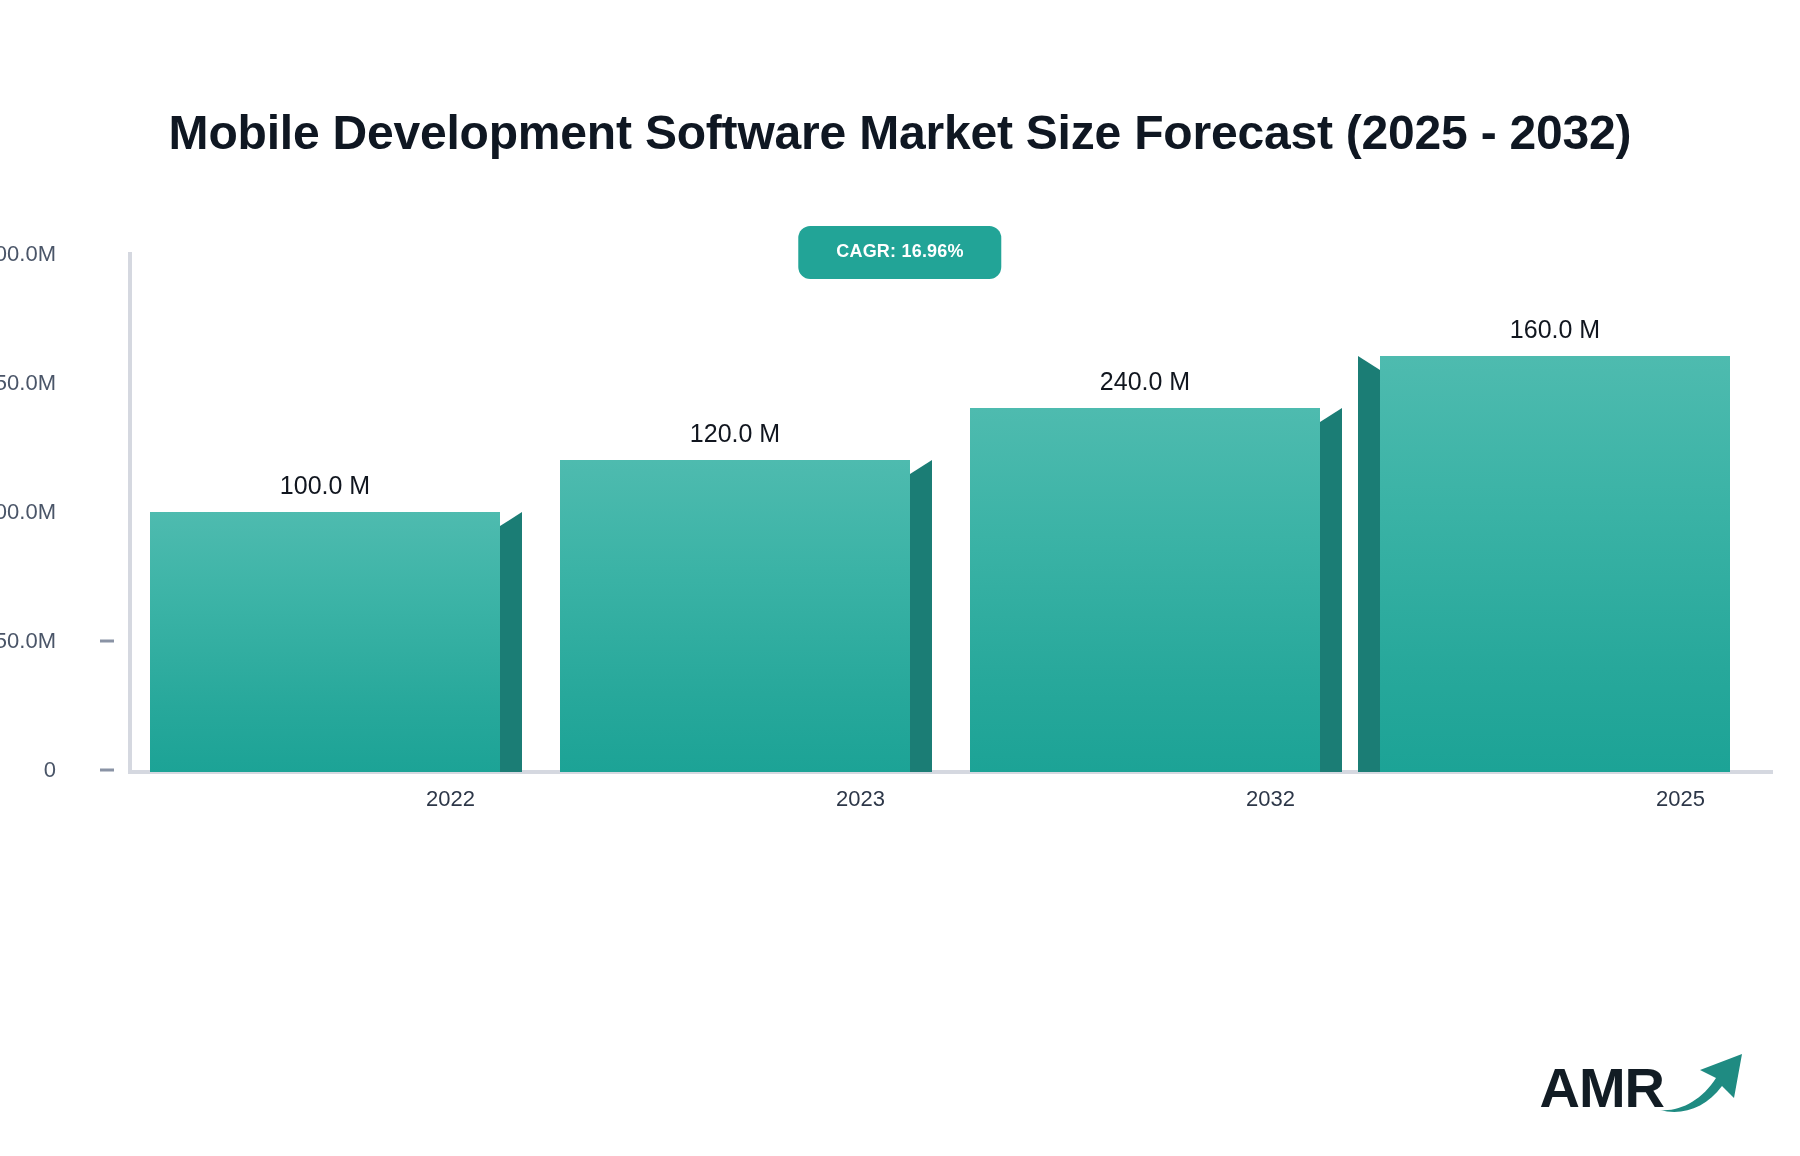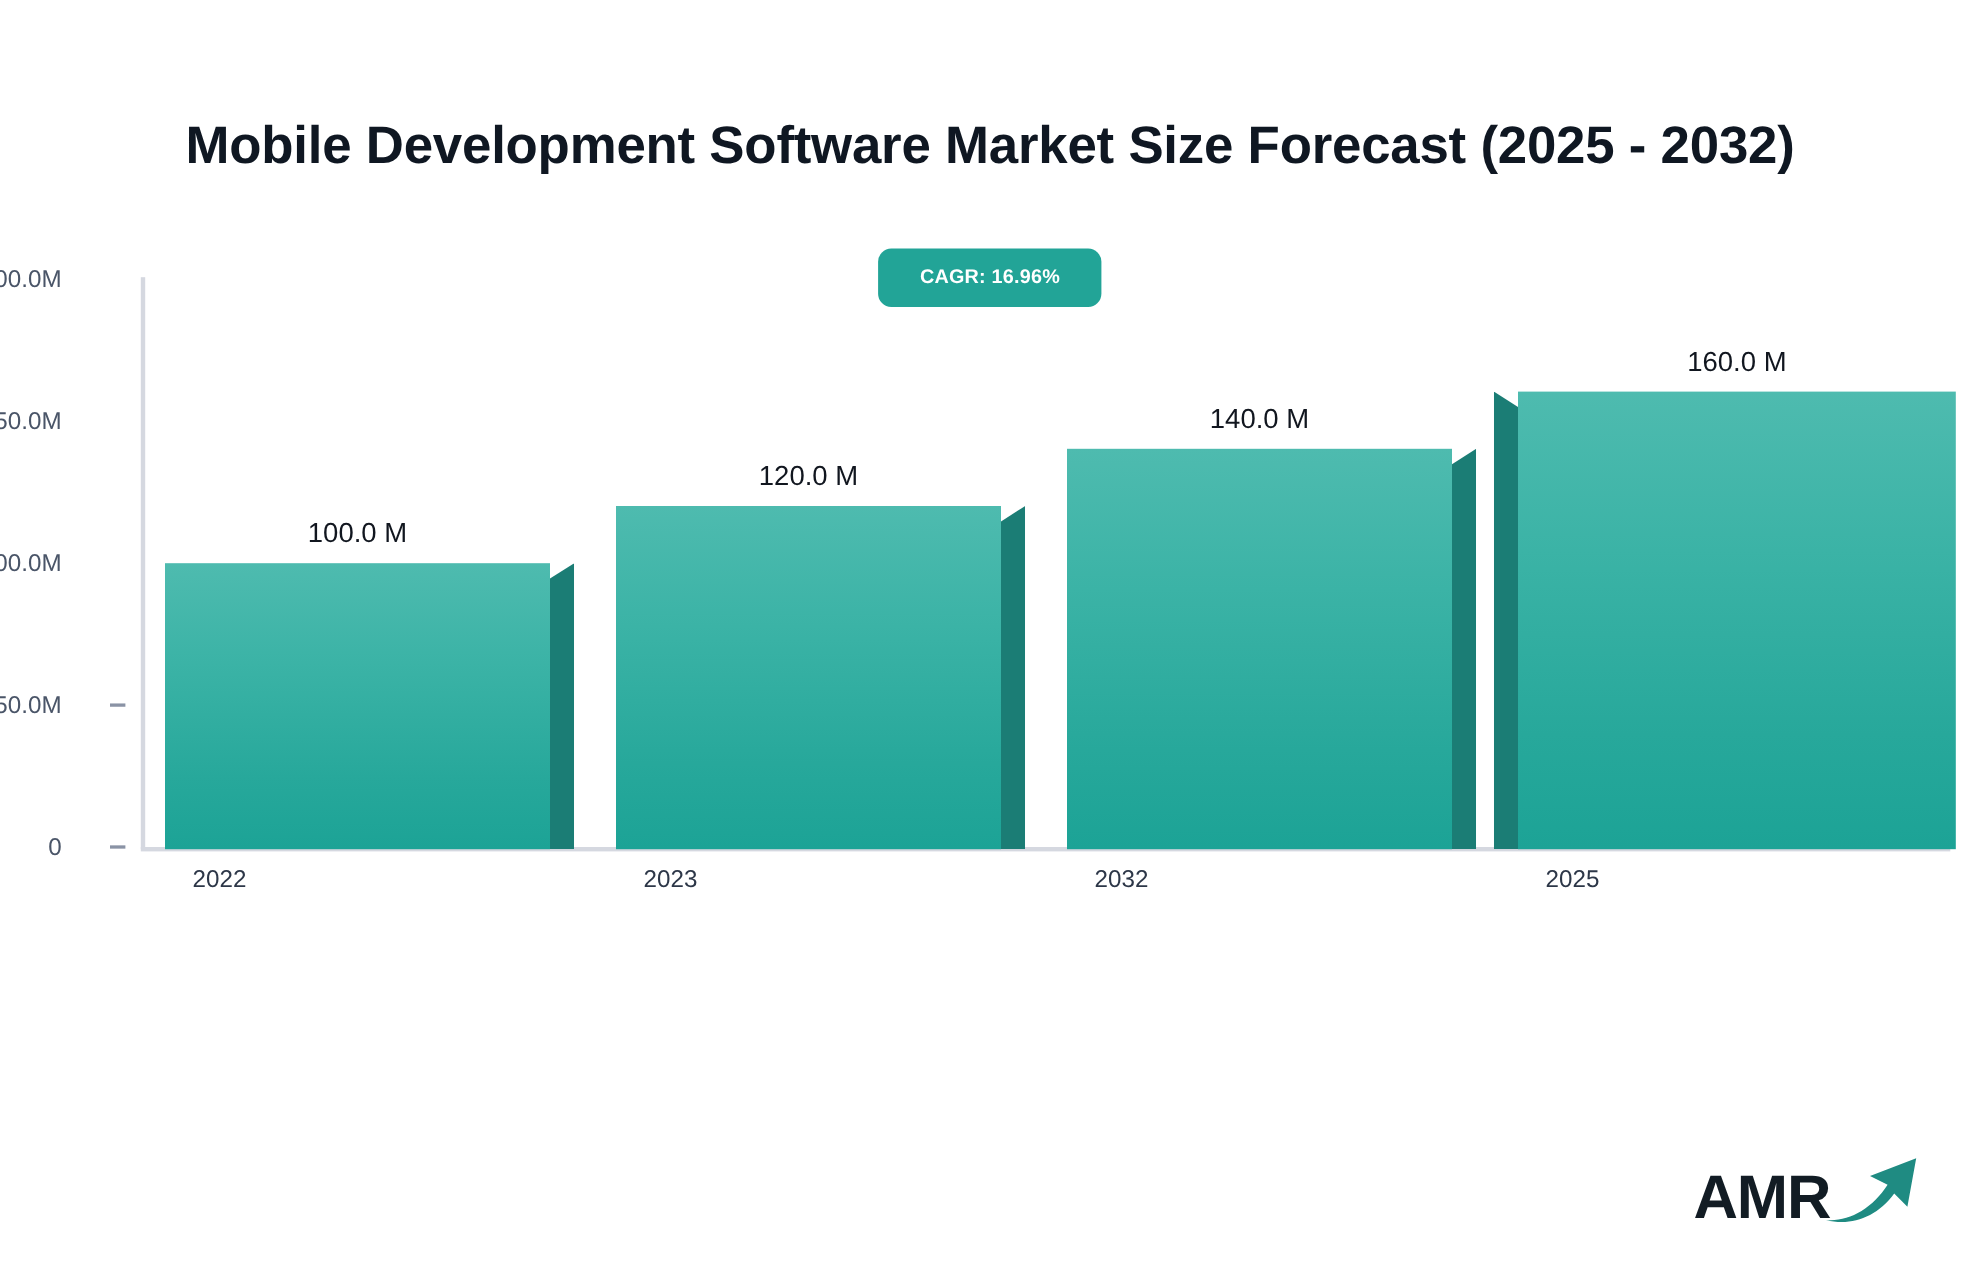--- a/index.html
+++ b/index.html
@@ -105,21 +105,21 @@
     width: 14px;
     height: 3px;
     background: #8a93a5;
     transform: translateY(-50%);
   }
 
   .x-tick-label {
     position: absolute;
     top: 786px;
     width: 300px;
-    text-align: left;
+    text-align: right;
     font-size: 22px;
     color: #2d3748;
     transform: translateX(-50%);
   }
 
   
   .bar-group {
     position: absolute;
     bottom: 0;
   }
@@ -198,24 +198,24 @@
 
     <div class="bar-group" style="left:432px; width:350px; height:319px;">
       <div class="bar-side" style="left:350px; height:312px;"></div>
       <div class="bar-face" style="height:312px;"></div>
       <div class="bar-value-label" style="bottom:324px;">120.0 M</div>
     </div>
 
     <div class="bar-group" style="left:842px; width:350px; height:364px;">
       <div class="bar-side" style="left:350px; height:364px;"></div>
       <div class="bar-face" style="height:364px;"></div>
-      <div class="bar-value-label" style="bottom:376px;">140.0 M</div>
-    </div>
-
-    <div class="bar-group" style="left:1252px; width:350px; height:416px;padding-left:48px;">
+      <div class="bar-value-label" style="bottom:376px;">240.0 M</div>
+    </div>
+
+    <div class="bar-group" style="left:1252px; width:350px; height:416px;">
       <div class="bar-side" style="left:-22px; height:416px; background:#1b7d75; clip-path: polygon(0 0, 100% 14px, 100% 100%, 0 100%);"></div>
       <div class="bar-face" style="height:416px;"></div>
       <div class="bar-value-label" style="bottom:428px;">160.0 M</div>
     </div>
 
   </div>
 
   <div class="x-tick-label" style="left:325px;">2022</div>
   <div class="x-tick-label" style="left:735px;">2023</div>
   <div class="x-tick-label" style="left:1145px;">2032</div>

